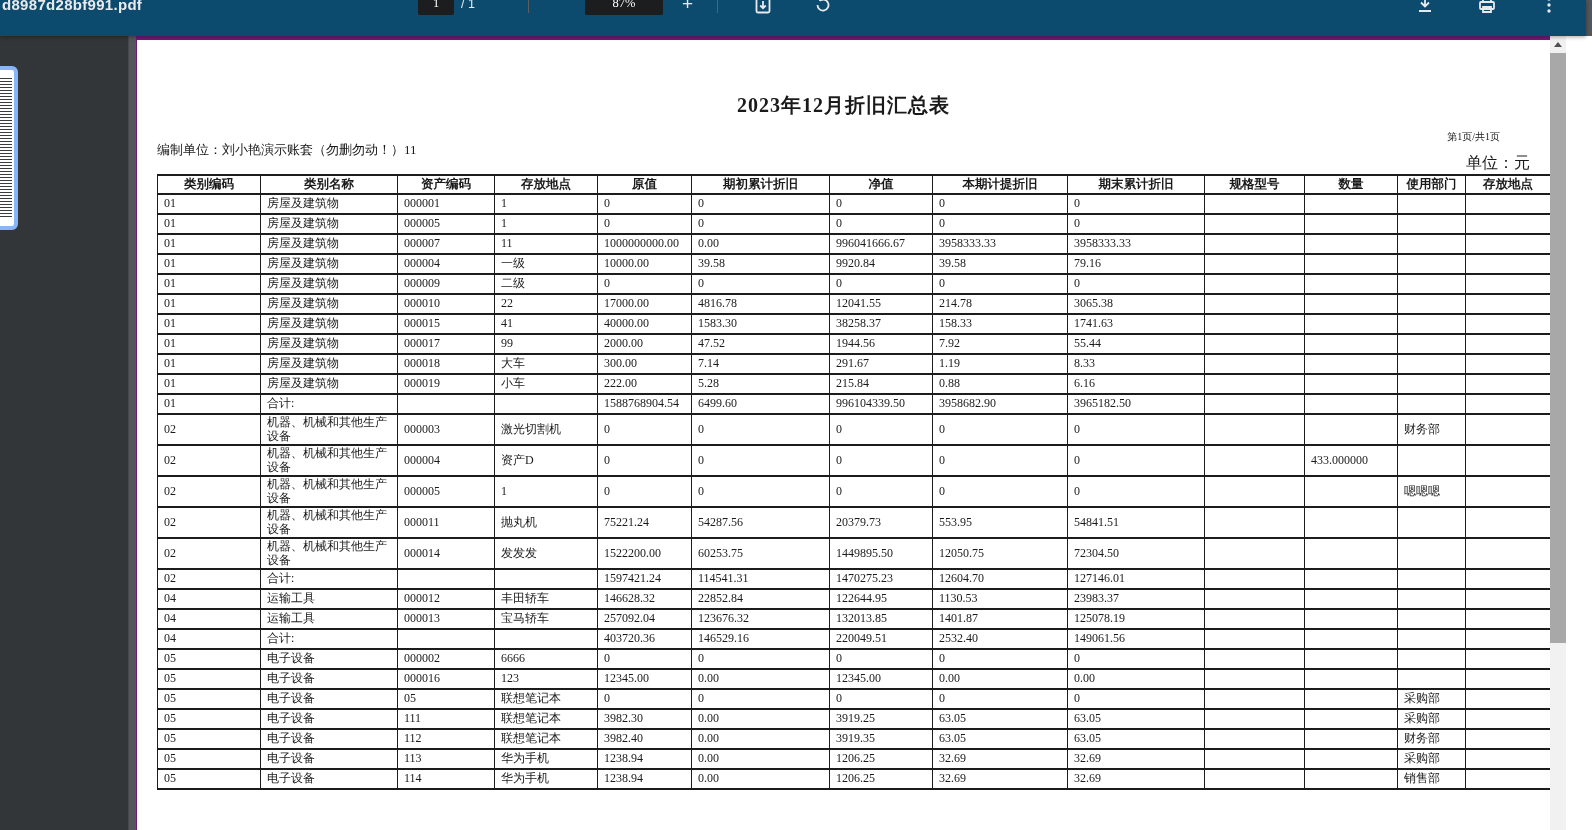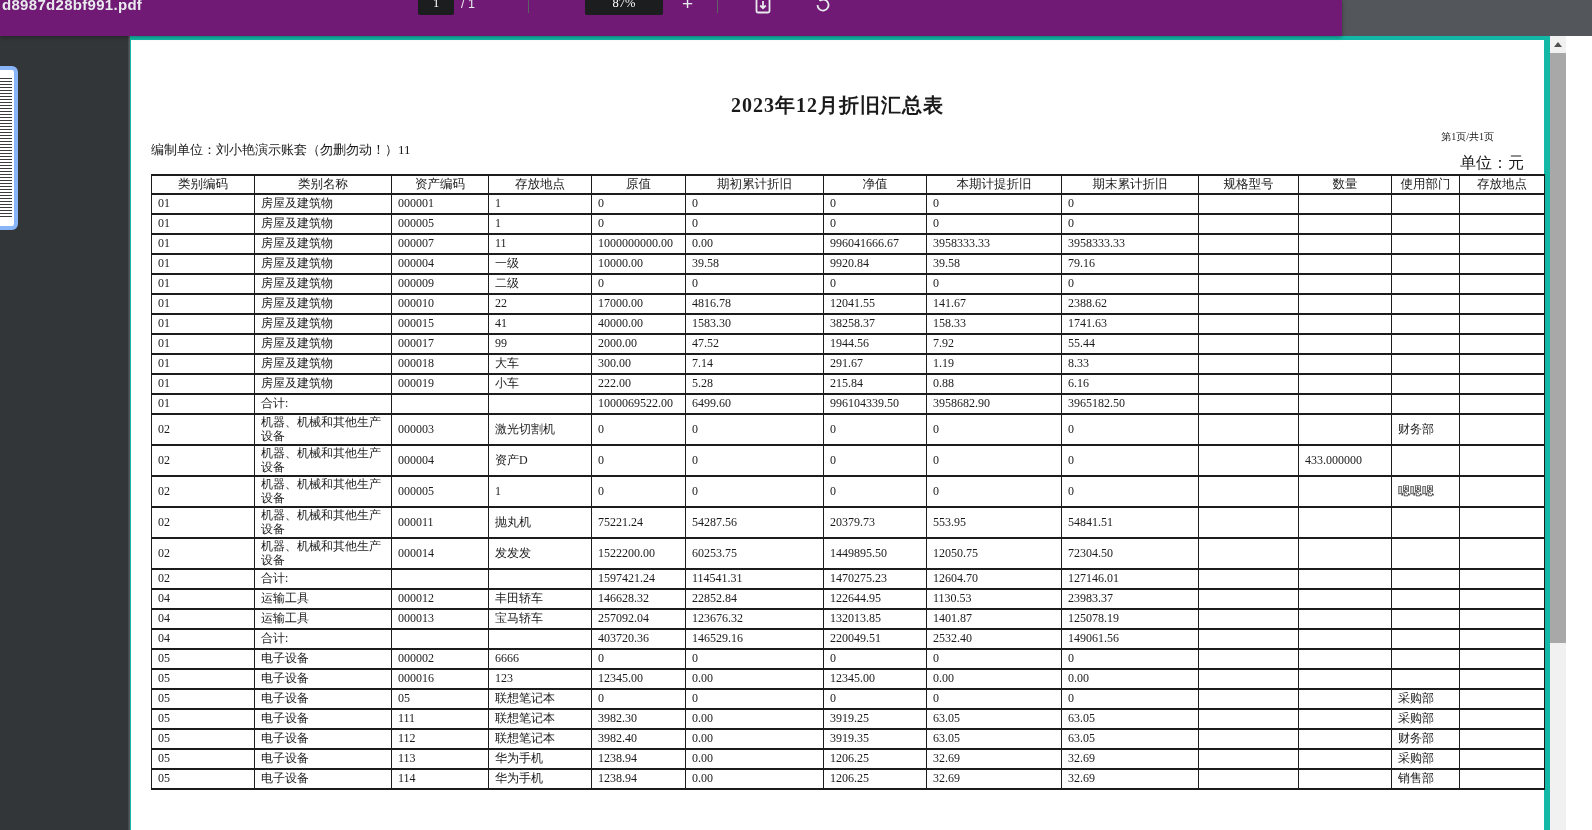--- a/index.html
+++ b/index.html
@@ -1,21 +1,21 @@
 <!DOCTYPE html>
 <html><head>
 <meta charset="utf-8">
 <style>
   * { margin:0; padding:0; box-sizing:border-box; }
   html,body { width:1592px; height:830px; overflow:hidden; background:#53565a;
               font-family:"Liberation Serif","DejaVu Serif",serif; }
 
   
-  .toolbar { position:absolute; top:0; left:0; width:1342px; height:36px;
-             background:#701a75; overflow:hidden; z-index:10;
+  .toolbar { position:absolute; top:0; left:0; width:1586px; height:36px;
+             background:#0c4a6e; overflow:hidden; z-index:10;
              box-shadow:0 1px 4px rgba(0,0,0,.35); }
   .toolbar-inner { position:absolute; top:-20px; left:0; width:100%; height:48px; }
   .tb-item { position:absolute; top:0; height:48px; display:flex; align-items:center;
              color:#e8eaed; font-family:"Liberation Sans","DejaVu Sans",sans-serif; }
   .tb-filename { left:2px; font-size:15px; font-weight:bold; letter-spacing:.3px; }
   .tb-box { background:#1b1d1f; border-radius:2px; height:23px; display:flex;
             align-items:center; justify-content:center; color:#fff; font-size:12.5px; }
   .page-box { position:absolute; left:418px; top:12px; width:36px; }
   .tb-pagetotal { left:461px; font-size:12.5px; color:#e8eaed; }
   .tb-sep { position:absolute; top:15px; width:1px; height:18px; background:#5c5f63; }
@@ -27,37 +27,37 @@
 
   
   .sidebar { position:absolute; left:0; top:36px; width:129px; height:794px;
              background:#323639; border-right:1px solid #46494d; }
   .thumb-sel { position:absolute; left:-42px; top:30px; width:60px; height:164px;
                border:4px solid #8ab4f8; border-radius:6px; background:#fff; }
   .thumb-page { position:absolute; left:2px; right:2px; top:8px; bottom:8px;
                 background:repeating-linear-gradient(to bottom,#3c3c3c 0 1px,#ffffff 1px 3px); }
 
   
-  .viewer { position:absolute; left:130px; top:36px; width:1420px; height:794px;
-            background:#14b8a6; overflow:hidden; }
+  .viewer { position:absolute; left:136px; top:36px; width:1420px; height:794px;
+            background:#701a75; overflow:hidden; }
   .page { position:absolute; left:1px; top:4px; width:1413px; height:900px;
           background:#fff; color:#1a1a1a; }
 
   .doc-title { position:absolute; top:52px; left:0; width:100%; text-align:center;
                font-size:20px; font-weight:bold; letter-spacing:1px; }
   .doc-pageind { position:absolute; top:90px; right:50px; font-size:10px; }
   .doc-prepared { position:absolute; top:101px; left:20px; font-size:13px; }
   .doc-unit { position:absolute; top:113px; right:20px; font-size:16px; }
 
   
   .tbl-wrap { position:absolute; top:134px; left:20px; width:1393px; }
   table { border-collapse:collapse; table-layout:fixed; width:1393px;
           font-size:12px; }
   th { border:1px solid #1c1c1c; border-top-width:2px; border-bottom-width:2px;
-       height:16px; font-weight:normal; font-size:12.5px; text-align:center;
+       height:16px; font-weight:bold; font-size:12.5px; text-align:center;
        padding:0 2px; overflow:hidden; }
   td { border:1px solid #1c1c1c; border-top-width:2px; border-bottom-width:2px;
        height:20px; padding:1px 4px 1px 6px; text-align:left; vertical-align:middle;
        line-height:13.5px; overflow:hidden; word-break:break-all; }
 
   
   .scrollbar { position:absolute; left:1550px; top:36px; width:16px; height:794px;
                background:#f1f1f1; }
   .scroll-up { position:absolute; top:0; left:0; width:16px; height:17px;
                background:#f1f1f1; display:flex; align-items:center; justify-content:center; }
@@ -243,22 +243,22 @@
               <td></td>
             </tr>
             <tr>
               <td>01</td>
               <td>房屋及建筑物</td>
               <td>000010</td>
               <td>22</td>
               <td>17000.00</td>
               <td>4816.78</td>
               <td>12041.55</td>
-              <td>141.67</td>
-              <td>2388.62</td>
+              <td>214.78</td>
+              <td>3065.38</td>
               <td></td>
               <td></td>
               <td></td>
               <td></td>
             </tr>
             <tr>
               <td>01</td>
               <td>房屋及建筑物</td>
               <td>000015</td>
               <td>41</td>
@@ -315,21 +315,21 @@
               <td></td>
               <td></td>
               <td></td>
               <td></td>
             </tr>
             <tr>
               <td>01</td>
               <td>合计:</td>
               <td></td>
               <td></td>
-              <td>1000069522.00</td>
+              <td>1588768904.54</td>
               <td>6499.60</td>
               <td>996104339.50</td>
               <td>3958682.90</td>
               <td>3965182.50</td>
               <td></td>
               <td></td>
               <td></td>
               <td></td>
             </tr>
             <tr>

